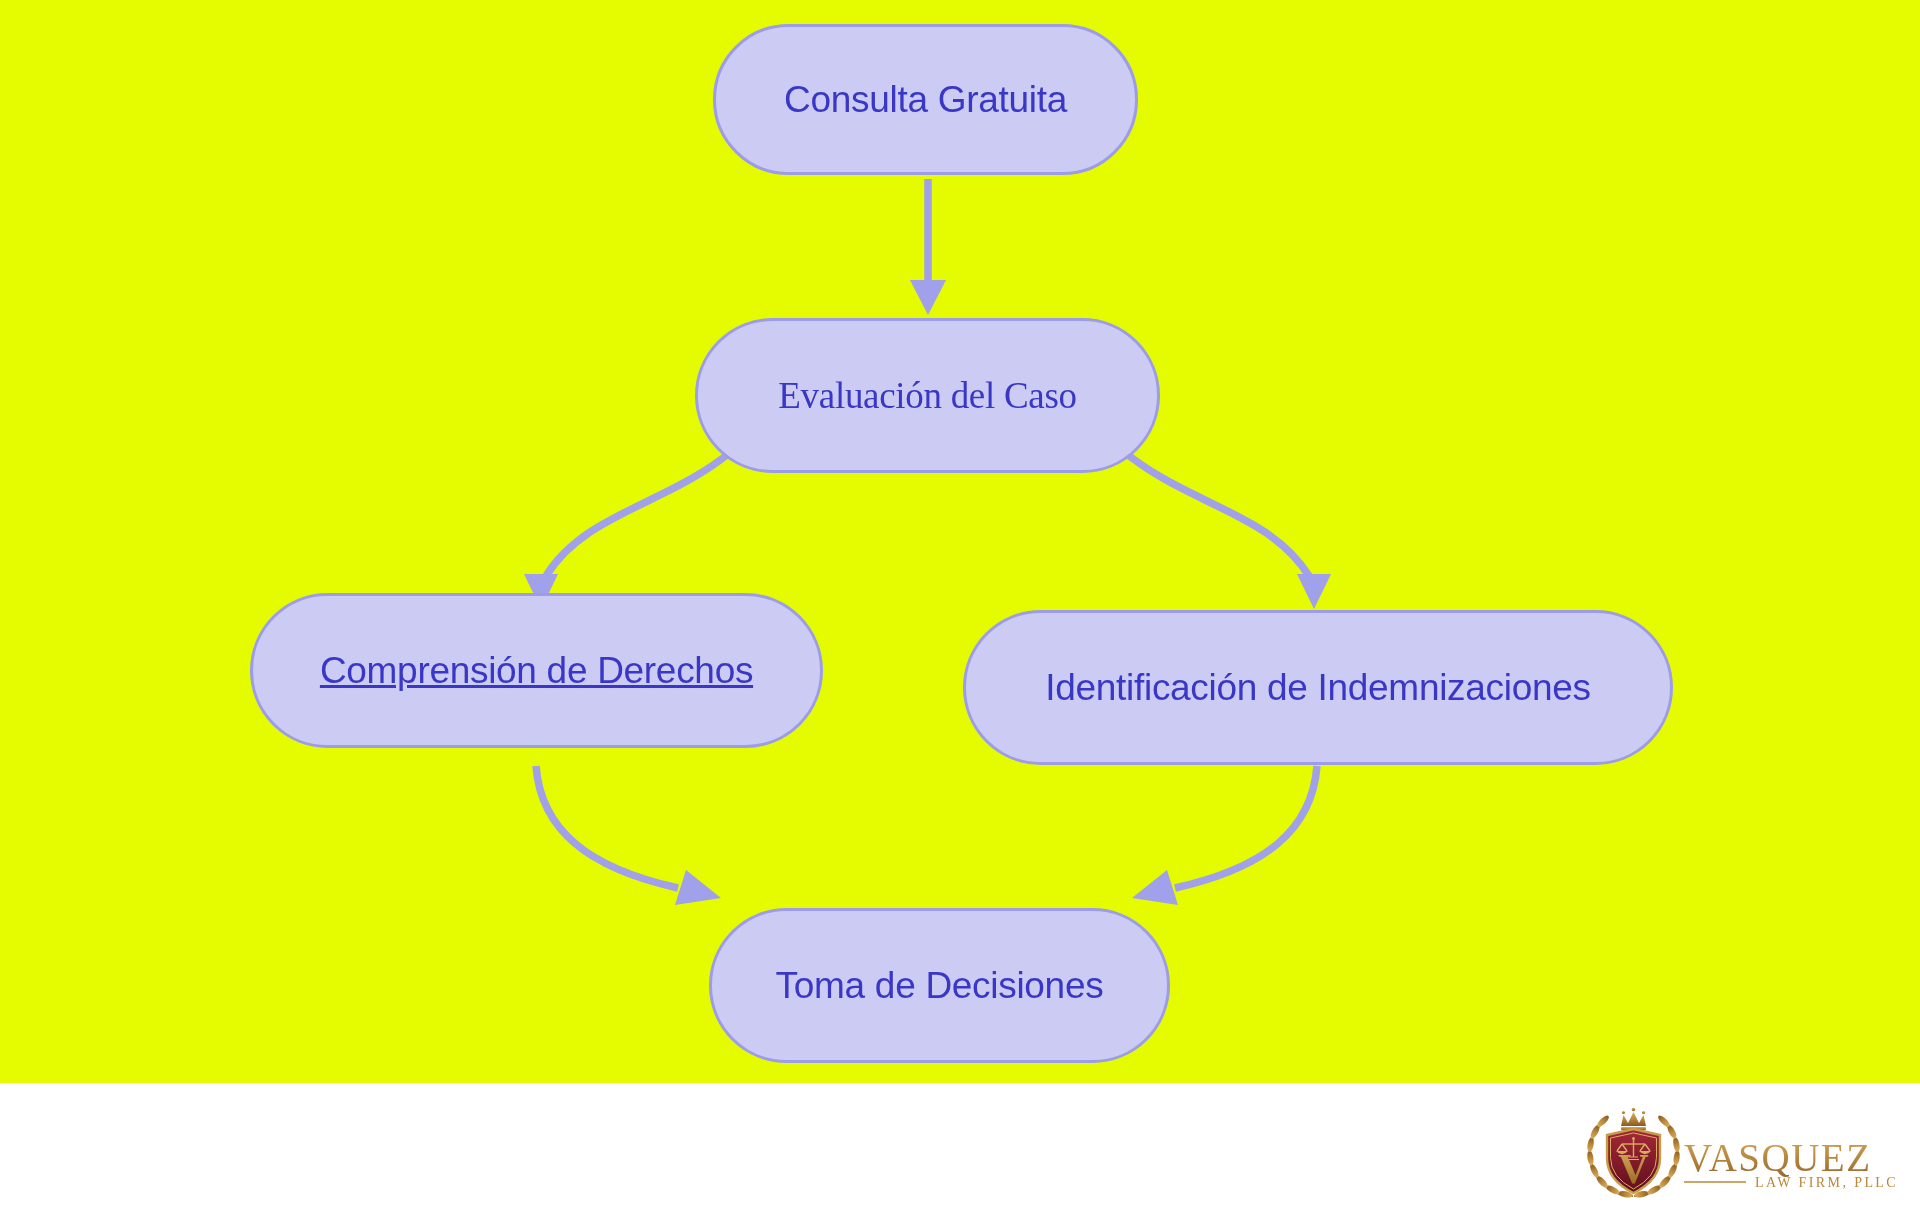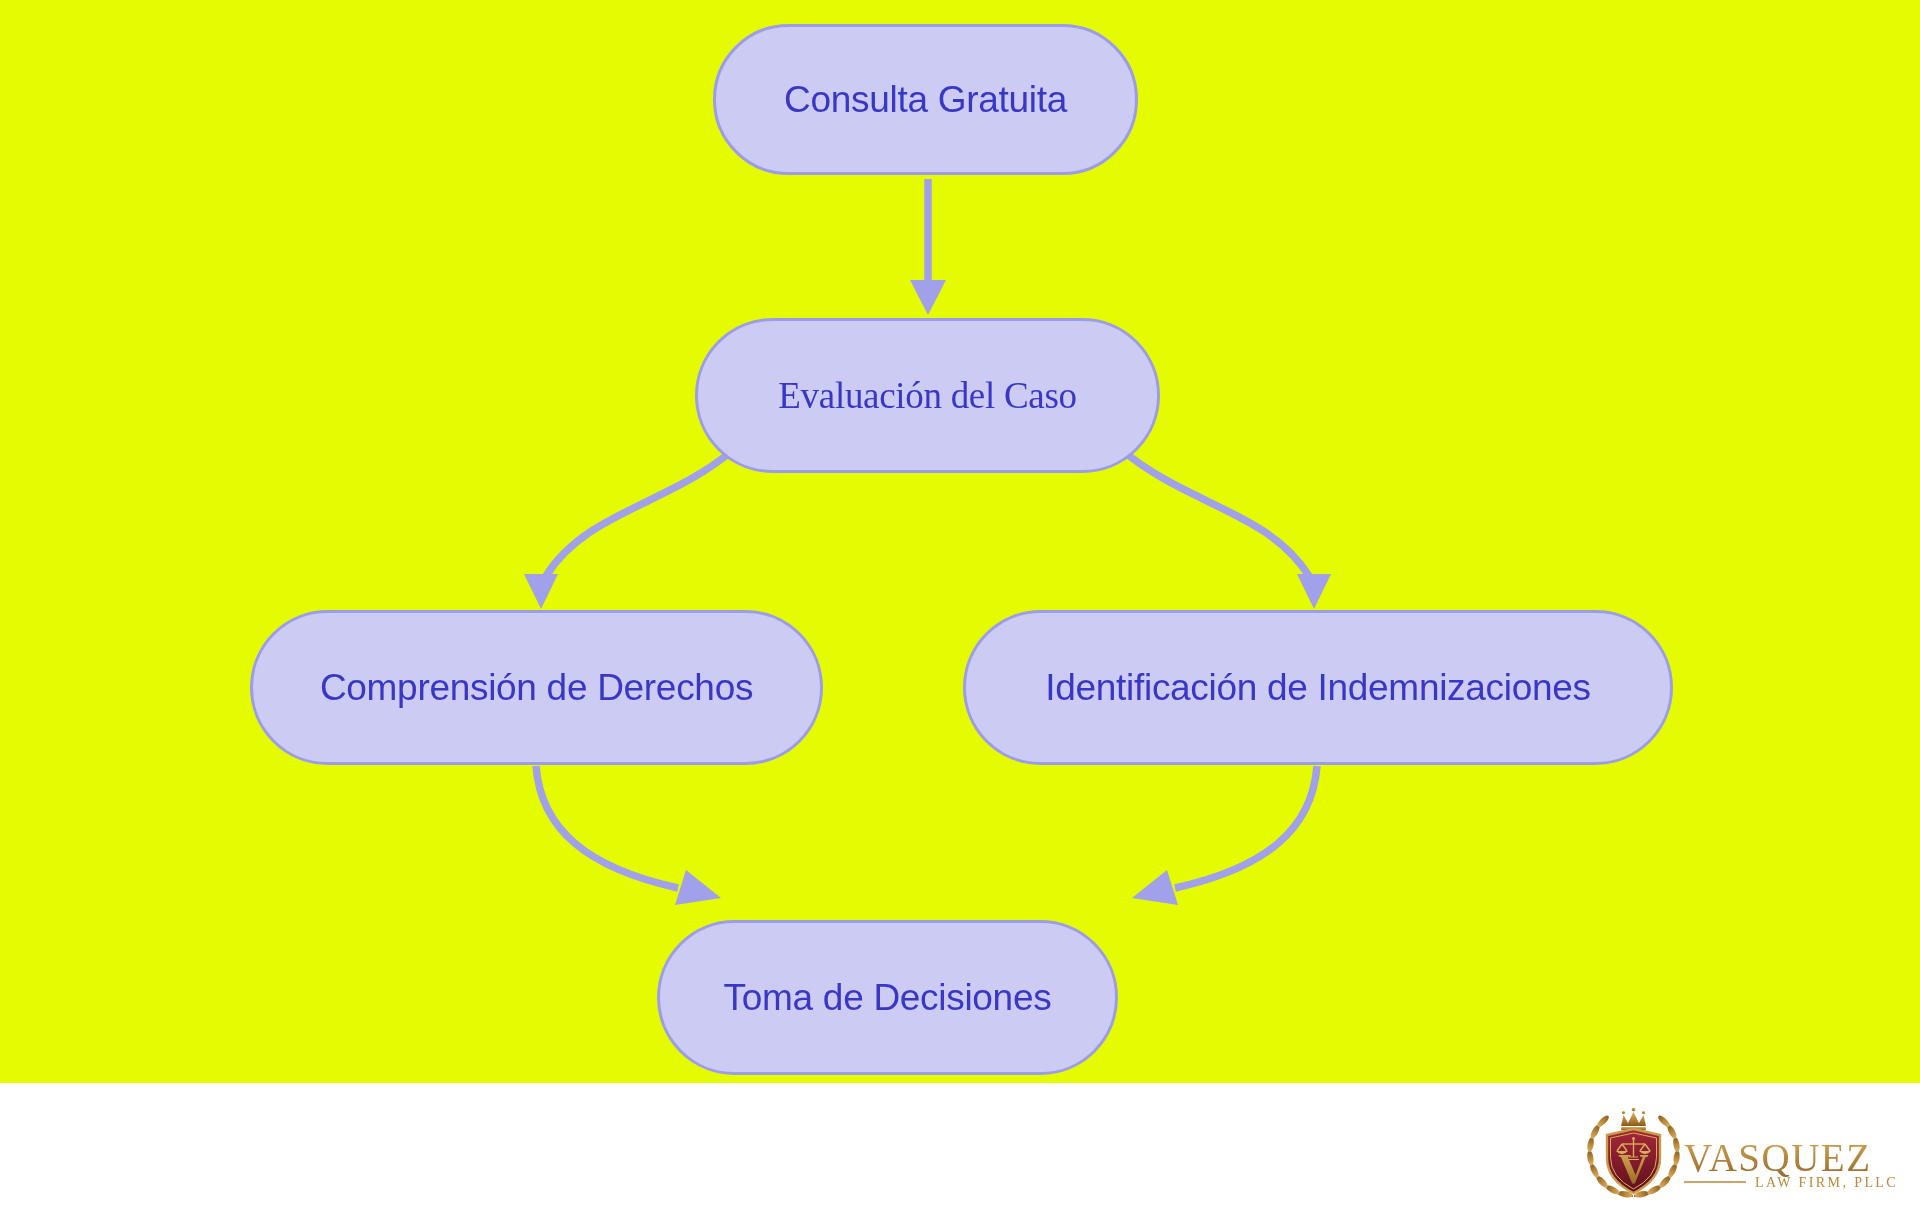--- a/index.html
+++ b/index.html
@@ -19,23 +19,23 @@
     border-radius: 80px;
     display: flex; align-items: center; justify-content: center;
     color: #3a37c6;
     font-size: 37px;
     letter-spacing: -0.3px;
     text-align: center;
     white-space: nowrap;
   }
   .node-consulta        { left: 713px; top: 24px;  width: 425px; height: 151px; }
   .node-evaluacion      { left: 695px; top: 318px; width: 465px; height: 155px; font-family: Liberation Serif, serif; }
-  .node-comprension     { left: 250px; top: 610px; width: 573px; height: 155px; }
+  .node-comprension     { left: 250px; top: 593px; width: 573px; height: 155px; text-decoration: underline; }
   .node-identificacion  { left: 963px; top: 610px; width: 710px; height: 155px; }
-  .node-toma            { left: 657px; top: 908px; width: 461px; height: 155px; margin-top: 12px; }
+  .node-toma            { left: 709px; top: 908px; width: 461px; height: 155px; }
 
   .footer {
     position: absolute; left: 0; top: 1083px; width: 1920px; height: 132px;
     background: #ffffff;
   }
   .logo-svg { position: absolute; left: 1578px; top: 1101px; z-index: 3; }
 </style>
 </head>
 <body>
 

